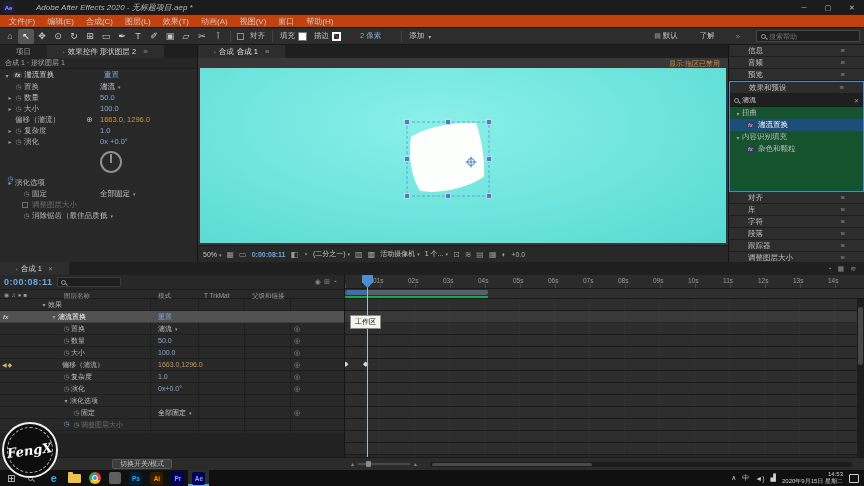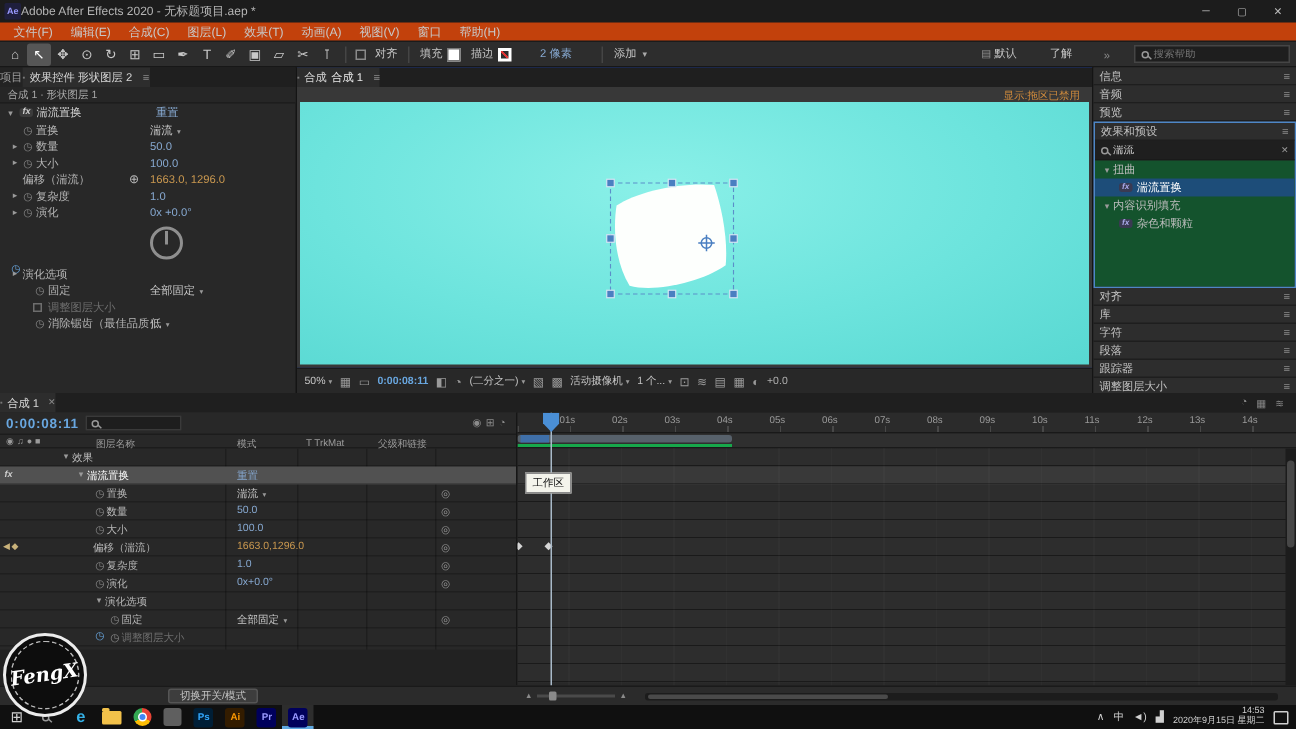--- a/index.html
+++ b/index.html
@@ -5,21 +5,21 @@
   * { margin:0; padding:0; box-sizing:border-box; }
   html,body { width:864px; height:486px; overflow:hidden; background:#1a1a1a;
     font-family:"Liberation Sans","DejaVu Sans",sans-serif; }
   body { position:relative; color:#c5c5c5; }
 
   
   #titlebar { position:absolute; left:0; top:0; right:0; height:15px; background:#1c1c1c;
     display:flex; align-items:center; font-size:8px; color:#b5b5b5; }
   .app-badge { width:11px; height:11px; margin-left:3px; background:#1f1f3d; color:#9a9aff;
     font-size:6px; font-weight:bold; display:flex; align-items:center; justify-content:center; border-radius:1px; }
-  .win-title { margin-left:0; white-space:nowrap; }
+  .win-title { margin-left:22px; white-space:nowrap;font-style:italic; }
   .win-controls { margin-left:auto; display:flex; height:100%; }
   .wc { width:24px; display:flex; align-items:center; justify-content:center; font-size:7px; color:#bbb; }
 
   
   #menubar { position:absolute; left:0; top:15px; right:0; height:13px; background:#c2410c;
     display:flex; align-items:center; font-size:8px; padding-left:3px; border-bottom:1px solid #1b1b1b; }
   .menu-item { padding:0 6px; color:#c8c8c8; white-space:nowrap; }
 
   
   #toolbar { position:absolute; left:0; top:28px; right:0; height:17px; background:#2d2d2d;
@@ -44,21 +44,21 @@
     display:flex; align-items:center; gap:3px; padding:0 4px; }
   .search-box input, .sb-search input, .tl-search input { background:transparent; border:none; outline:none;
     color:#ddd; font-size:7px; width:100%; font-family:inherit; }
   .mag { width:5px; height:5px; border:1px solid #999; border-radius:50%; position:relative; flex:none; display:inline-block; }
   .mag::after { content:""; position:absolute; width:3px; height:1px; background:#999;
     transform:rotate(45deg); right:-3px; bottom:-1px; }
 
   
   #main { position:absolute; left:0; top:45px; right:0; height:217px; display:flex; gap:1px; background:#141414; }
   .tabbar { height:13px; background:#1f1f1f; display:flex; align-items:stretch; font-size:7.5px; color:#9a9a9a; flex:none; }
-  .tab { padding:0 0; display:flex; align-items:center; gap:3px; background:#232323; white-space:nowrap; }
+  .tab { padding:0 16px; display:flex; align-items:center; gap:3px; background:#232323; white-space:nowrap; }
   .tab.active { background:#2d2d2d; color:#d6d6d6; }
   .tab-ic { font-size:5px; color:#7a7a7a; }
   .hamb { color:#8a8a8a; margin-left:4px; }
   .tab-x { color:#8a8a8a; font-size:6px; margin-left:3px; }
 
   
   .ec-panel { width:197px; background:#282828; display:flex; flex-direction:column; }
   .ec-breadcrumb { height:11px; display:flex; align-items:center; padding-left:5px; font-size:7px;
     color:#a8a8a8; background:#262626; border-bottom:1px solid #1d1d1d; }
   .ec-effect-header { height:12px; display:flex; align-items:center; font-size:7.5px; color:#d0d0d0; padding-left:3px; position:relative; }
@@ -96,21 +96,21 @@
   .viewer-status { height:17px; background:#282828; border-top:1px solid #1a1a1a; display:flex;
     align-items:center; gap:5px; font-size:7px; color:#b0b0b0; padding:0 5px; overflow:hidden; flex:none; }
   .vs-icon { font-size:8px; color:#9a9a9a; }
   .vs-drop { white-space:nowrap; color:#c5c5c5; }
   .vs-drop::after { content:"▾"; font-size:5px; color:#999; margin-left:2px; }
   .vs-text { white-space:nowrap; }
   .vs-text.time { color:#69a7e0; font-weight:bold; }
 
   
   .sidebar { width:135px; background:#2d2d2d; display:flex; flex-direction:column; font-size:7.5px; }
-  .sb-header { height:12px; display:flex; align-items:center; padding:0 4px; color:#c2c2c2;
+  .sb-header { height:12px; display:flex; align-items:center; padding:0 19px; color:#c2c2c2;
     background:#2d2d2d; border-bottom:1px solid #1e1e1e; flex:none; }
   .sb-header .hamb { margin-left:auto; }
   .sb-section { border:1px solid #4e86c6; flex:none; display:flex; flex-direction:column; }
   .sb-search { height:13px; display:flex; align-items:center; gap:3px; background:#1f1f1f;
     border-bottom:1px solid #1a1a1a; padding:0 4px; }
   .sb-x { color:#999; font-size:6px; }
   .sb-tree { height:84px; background:#14532d; overflow:hidden; }
   .tree-row { height:12px; display:flex; align-items:center; color:#bdbdbd; padding-left:4px; white-space:nowrap; }
   .tree-row.item { padding-left:16px; }
   .tree-row.sel { background:#1d4d79; color:#fff; }

